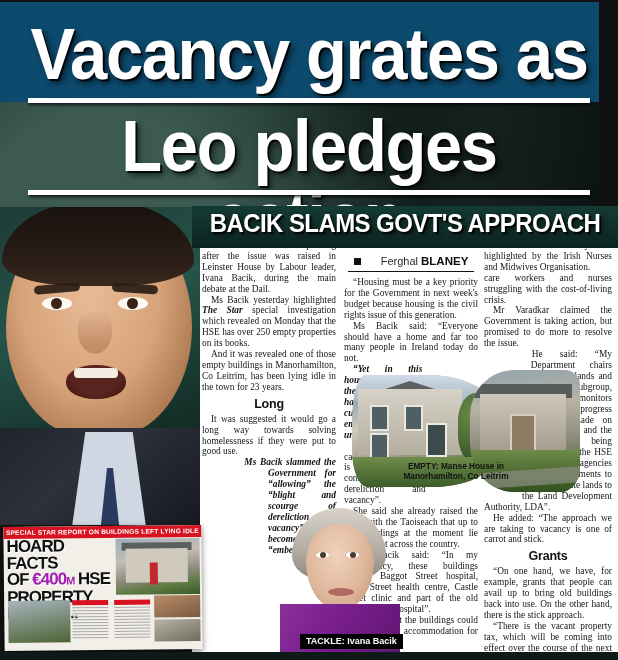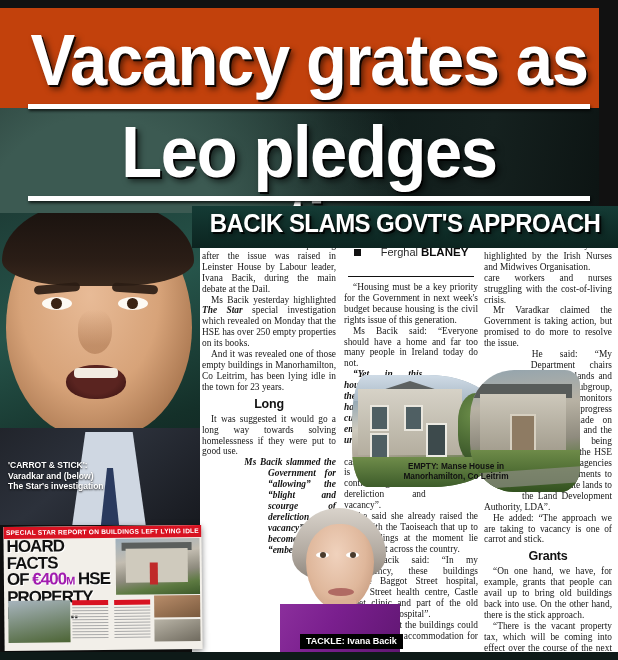--- a/index.html
+++ b/index.html
@@ -1,20 +1,20 @@
 <!DOCTYPE html>
 <html><head>
 <meta charset="utf-8">
 <style>
   html,body{margin:0;padding:0;background:#1a1a1a;}
   body{width:618px;height:660px;overflow:hidden;font-family:"Liberation Serif",serif;}
   .page{position:relative;width:618px;height:660px;background:#111;overflow:hidden;}
 
   
-  .headline-block{position:absolute;left:0;top:8px;width:599px;height:205px;background:#c2410c;overflow:hidden;z-index:6;}
+  .headline-block{position:absolute;left:0;top:2px;width:599px;height:205px;background:#0c4a6e;overflow:hidden;z-index:6;}
   .photo-bleed{position:absolute;left:0;top:100px;width:618px;height:105px;
      background:
        radial-gradient(circle at 16% 120%, #3c5a52 0 22%, transparent 60%),
        linear-gradient(100deg,#12211e 0%, #18302b 28%, #0e1b19 52%, #15211f 78%, #0b1211 100%);
   }
   .hl{position:absolute;left:0;width:618px;text-align:center;color:#fff;
       font-family:"Liberation Sans",sans-serif;font-weight:bold;letter-spacing:-1.5px;
       text-shadow:2px 2px 0 rgba(0,0,0,.85), 4px 4px 7px rgba(0,0,0,.6);}
   .hl1{top:16px;font-size:72px;line-height:72px;transform:scaleX(.93);transform-origin:center;}
   .hl2{top:108px;font-size:72px;line-height:72px;transform:scaleX(.93);transform-origin:center;}
@@ -74,21 +74,21 @@
   .body-p{font-family:"Liberation Serif",serif;font-size:9.4px;line-height:10.9px;text-align:justify;
      text-indent:9px;margin:0;color:#161616;}
   .body-p.noind{text-indent:0;}
   .ital{font-style:italic;font-weight:bold;}
   .ital-p{font-family:"Liberation Serif",serif;font-style:italic;font-weight:bold;font-size:9.4px;
      line-height:10.9px;text-align:justify;text-indent:9px;margin:0;color:#111;}
   .crosshead{font-family:"Liberation Sans",sans-serif;font-weight:bold;font-size:12.5px;
      text-align:center;margin:4px 0 3px 0;letter-spacing:-.2px;}
 
   .byline{display:flex;align-items:center;justify-content:center;gap:20px;
-     border-bottom:1.6px solid #111;padding-bottom:18px;margin:6px 4px 5px 4px;}
+     border-bottom:1.6px solid #111;padding-bottom:4px;margin:15px 4px 5px 4px;}
   .byline .sq{width:7px;height:7px;background:#111;display:inline-block;}
   .byline .nm{font-family:"Liberation Sans",sans-serif;font-size:11px;color:#2b2b2b;}
   .byline .nm b{color:#0b0b0b;font-size:11.5px;}
 
   
   .shape-house{float:right;width:78px;height:128px;shape-outside:ellipse(46px 64px at 52px 64px);margin:2px 0 0 4px;}
   .shape-bacik{float:left;width:62px;height:120px;shape-outside:polygon(0 0,100% 18%,100% 100%,0 100%);margin:0 4px 0 0;}
   .shape-house3{float:left;width:66px;height:150px;shape-outside:ellipse(44px 76px at 16px 76px);margin:0 4px 0 0;}
 
   
@@ -196,21 +196,20 @@
         <i></i>
       </div>
     <div class="leo-nose"></div>
     <div class="leo-mouth">
         <div class="leo-teeth"></div>
       </div>
     <div class="leo-suit"></div>
     <div class="leo-shirt"></div>
     <div class="leo-tie"></div>
   </div>
-  <div class="cap-carrot">'CARROT &amp; STICK': Varadkar and (below) The Star's investigation</div>
 
   <div class="textwrap">
 
     <div class="col col1">
       <p class="body-p">The Taoiseach was speaking after the issue was raised in Leinster House by Labour leader, Ivana Bacik, during the main debate at the Dail.</p>
       <p class="body-p"><span>Ms Bacik yesterday highlighted </span><span class="ital">The Star</span><span> special investigation which revealed on Monday that the HSE has over 250 empty properties on its books.</span></p>
       <p class="body-p">And it was revealed one of those empty buildings in Manorhamilton, Co Leitrim, has been lying idle in the town for 23 years.</p>
       <h3 class="crosshead">Long</h3>
       <p class="body-p">It was suggested it would go a long way towards solving homelessness if they were put to good use.</p>
       <div class="shape-bacik"></div>

